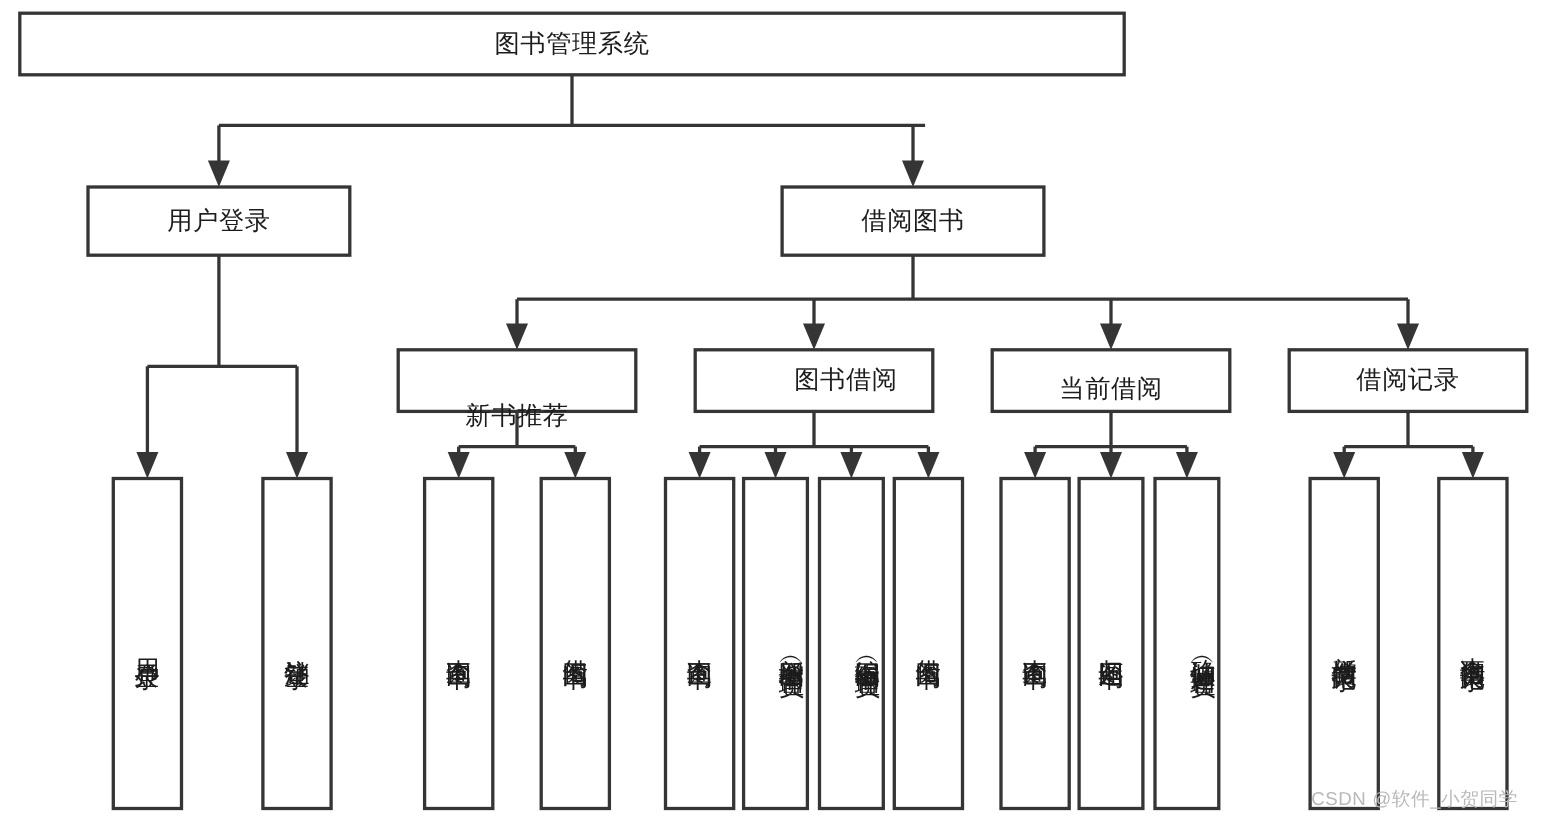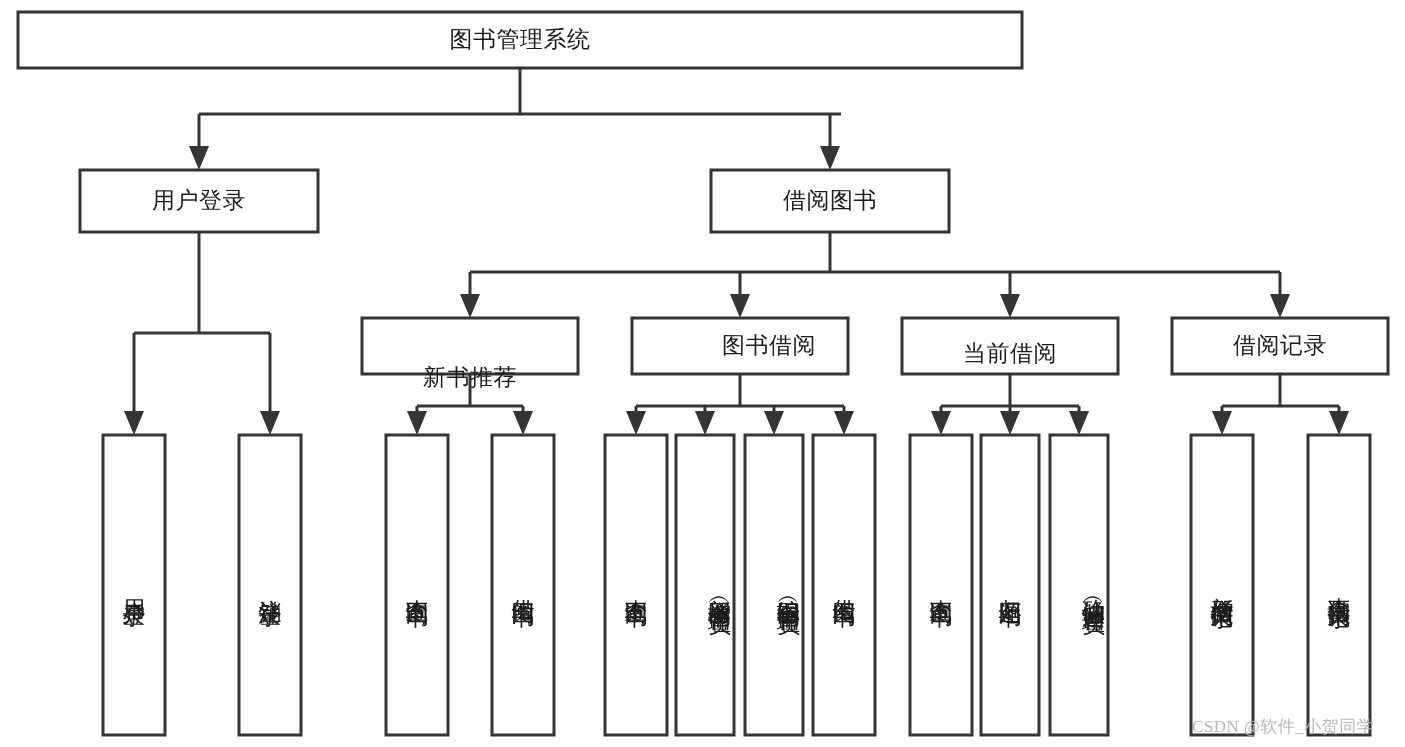--- a/index.html
+++ b/index.html
@@ -61,21 +61,21 @@
     font-size: 23px;
     line-height: 1.25;
     letter-spacing: 2px;
     justify-content: center;
     align-items: center;
   }
   .watermark {
     position: absolute;
     color: #b8b8b8;
     font-size: 17px;
-    font-family: Liberation Serif, serif;
+    font-family: Liberation Sans, sans-serif;
     white-space: nowrap;
     letter-spacing: 0.5px;
   }
 </style>
 </head>
 <body>
 
 <div id="stage">
 
   <svg id="diagram" viewBox="0 0 1405 747">

